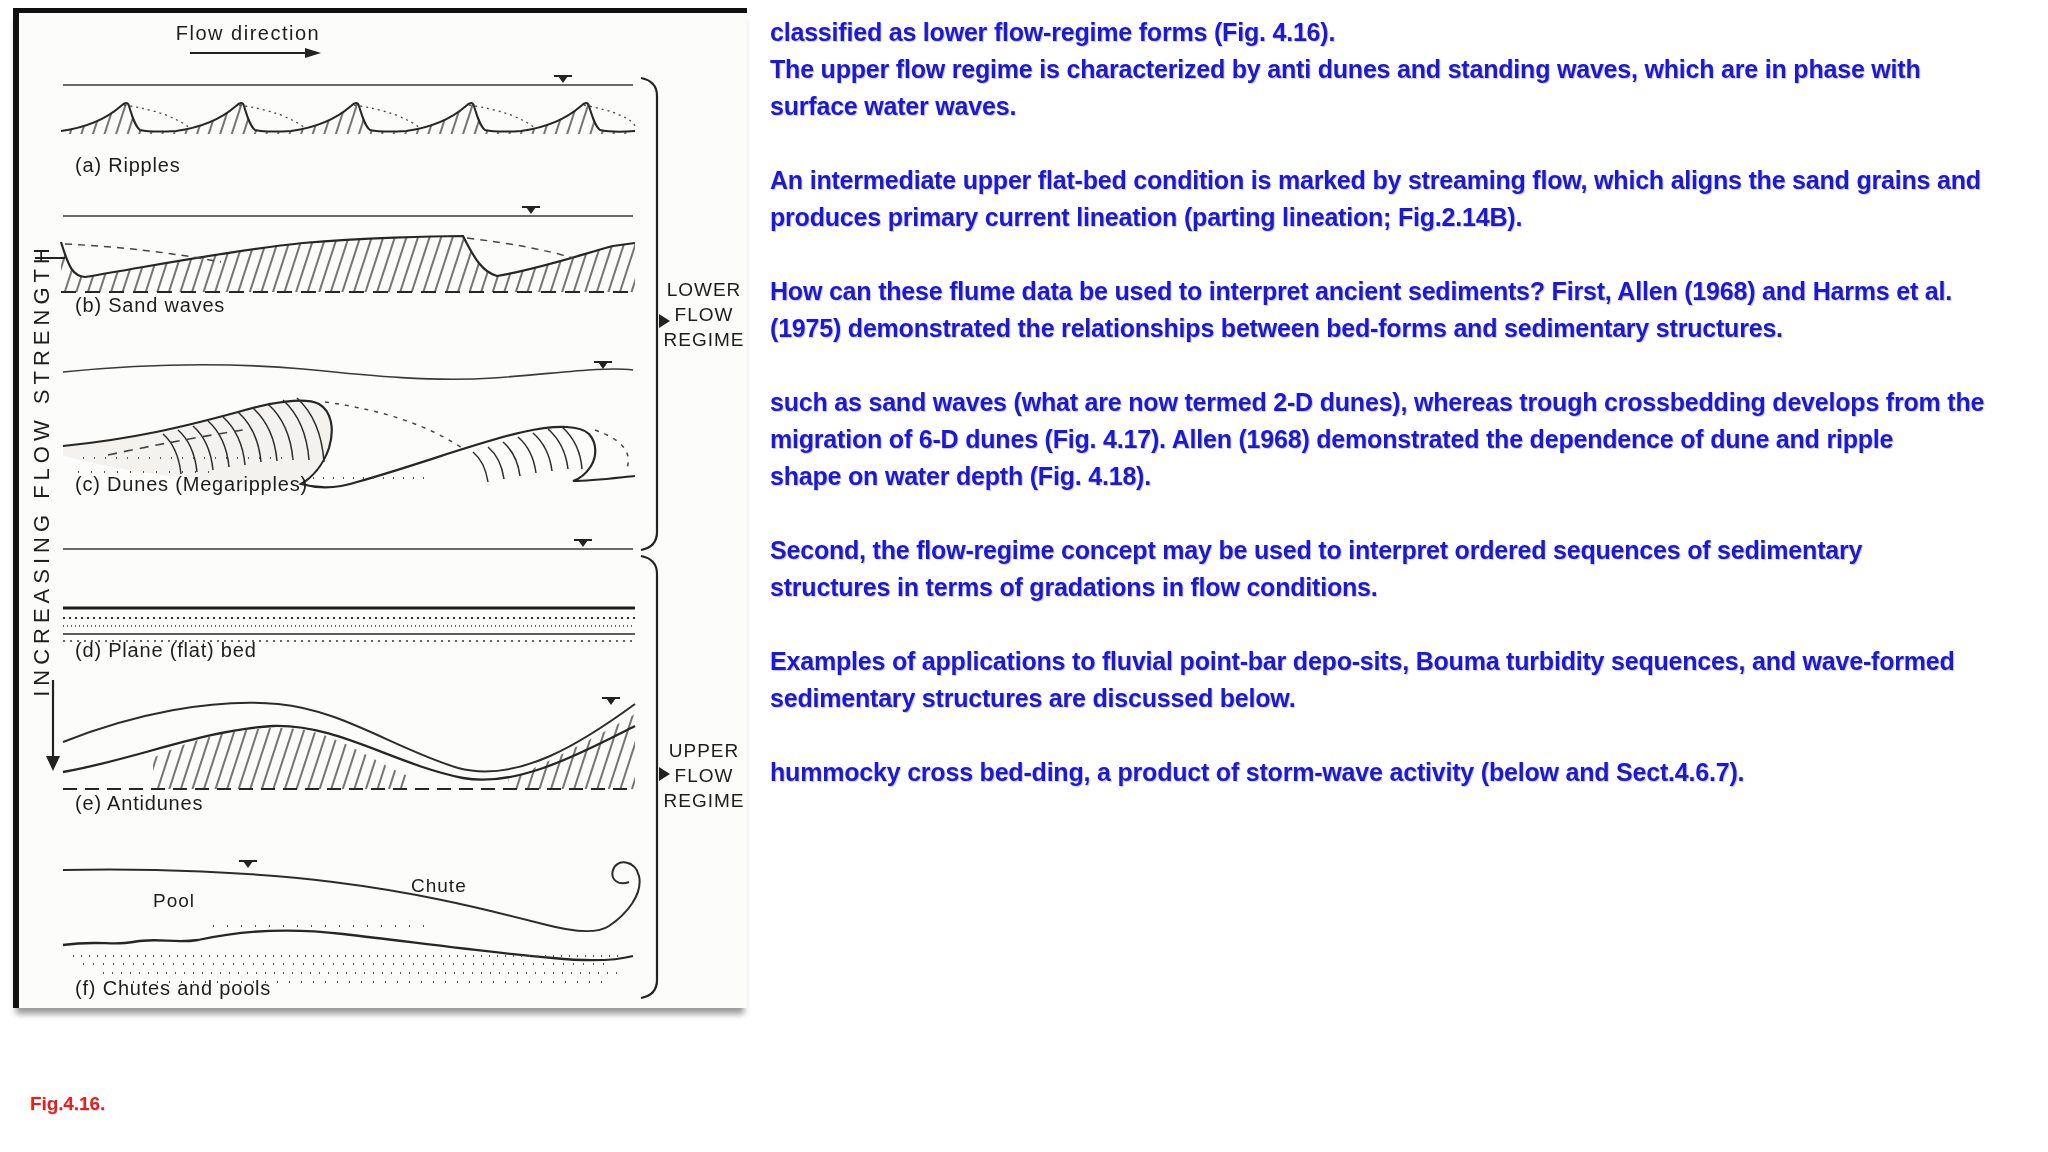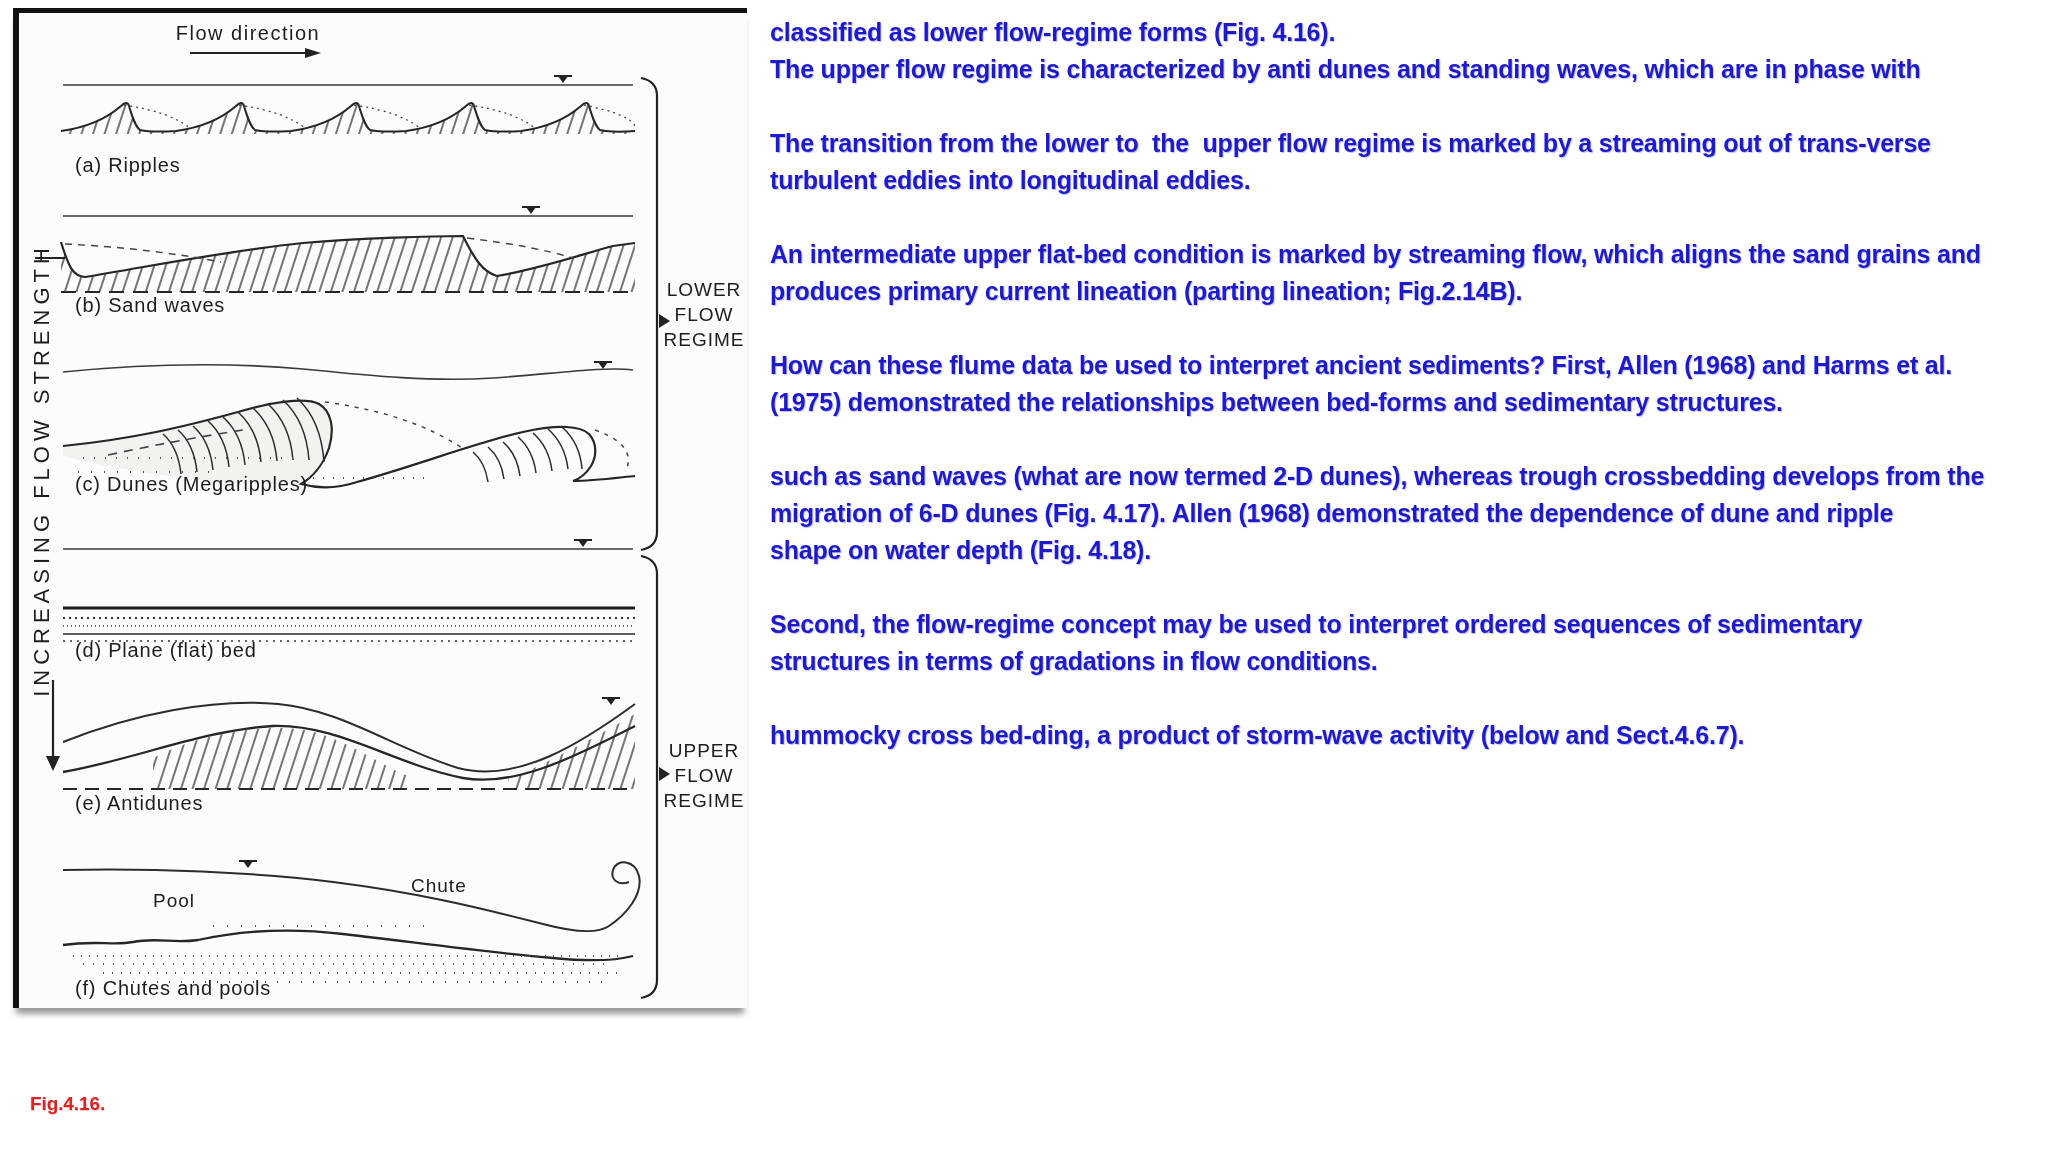--- a/index.html
+++ b/index.html
@@ -171,40 +171,41 @@
 
   <div class="caption" id="capRoot" style="color: rgb(218, 36, 36);">
     <div>Fig.4.16.</div>
     
   </div>
 
   <div class="main" id="mainText" style="color: rgb(30, 26, 200);">
       <div class="para">
         <div class="tline">classified as lower flow-regime forms (Fig. 4.16).</div>
         <div class="tline">The upper flow regime is characterized by anti dunes and standing waves, which are in phase with</div>
-      </div>
-      <div class="para">
-        <div class="tline">The transition from the lower to  the  upper flow regime is marked by a streaming out of trans-verse</div>
-        <div class="tline">turbulent eddies into longitudinal eddies.</div>
+        <div class="tline">surface water waves.</div>
       </div>
       <div class="para">
         <div class="tline">An intermediate upper flat-bed condition is marked by streaming flow, which aligns the sand grains and</div>
         <div class="tline">produces primary current lineation (parting lineation; Fig.2.14B).</div>
       </div>
       <div class="para">
         <div class="tline">How can these flume data be used to interpret ancient sediments? First, Allen (1968) and Harms et al.</div>
         <div class="tline">(1975) demonstrated the relationships between bed-forms and sedimentary structures.</div>
       </div>
       <div class="para">
         <div class="tline">such as sand waves (what are now termed 2-D dunes), whereas trough crossbedding develops from the</div>
         <div class="tline">migration of 6-D dunes (Fig. 4.17). Allen (1968) demonstrated the dependence of dune and ripple</div>
         <div class="tline">shape on water depth (Fig. 4.18).</div>
       </div>
       <div class="para">
         <div class="tline">Second, the flow-regime concept may be used to interpret ordered sequences of sedimentary</div>
         <div class="tline">structures in terms of gradations in flow conditions.</div>
       </div>
       <div class="para">
+        <div class="tline">Examples of applications to fluvial point-bar depo-sits, Bouma turbidity sequences, and wave-formed</div>
+        <div class="tline">sedimentary structures are discussed below.</div>
+      </div>
+      <div class="para">
         <div class="tline">hummocky cross bed-ding, a product of storm-wave activity (below and Sect.4.6.7).</div>
       </div>
     </div>
 
 </div>
 
 </body></html>

